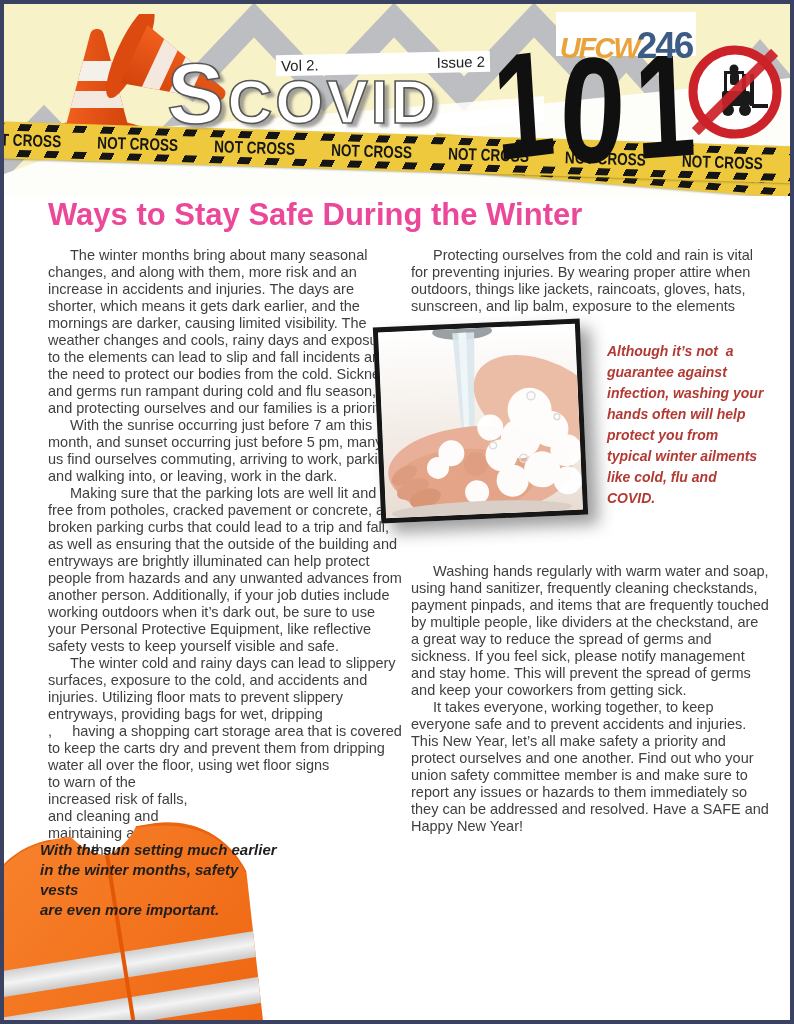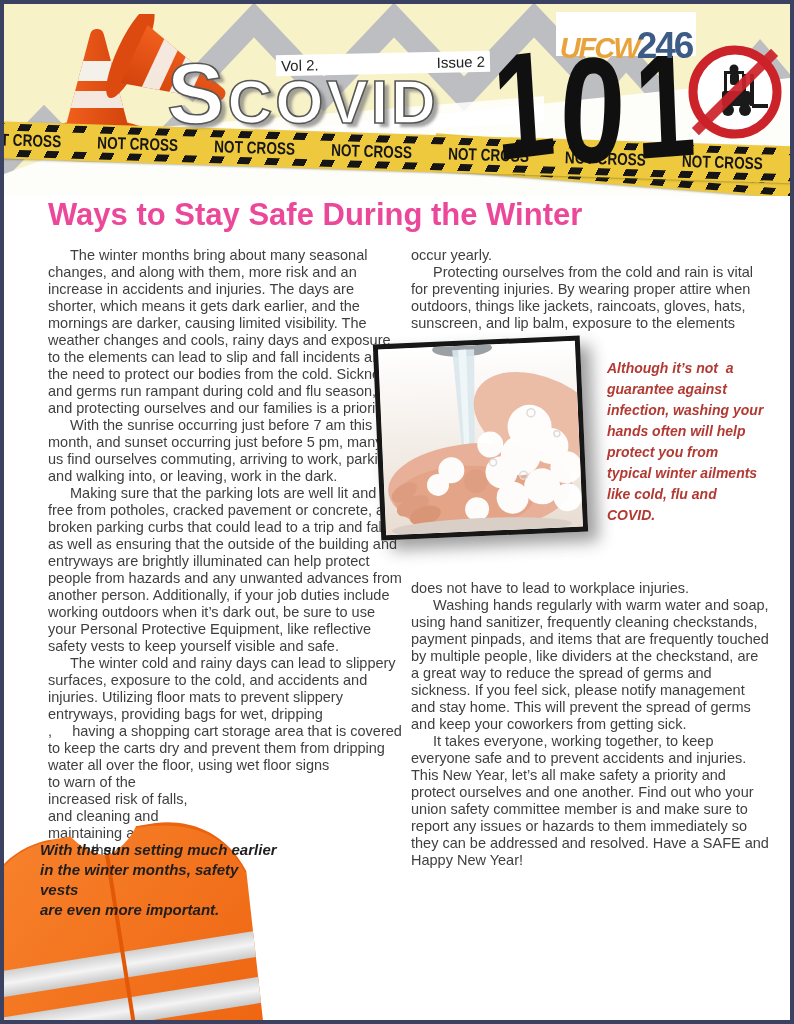--- a/index.html
+++ b/index.html
@@ -176,21 +176,20 @@
   <div class="col col-left">
     <p class="indent">The winter months bring about many seasonal changes, and along with them, more risk and an increase in accidents and injuries. The days are shorter, which means it gets dark earlier, and the mornings are darker, causing limited visibility. The weather changes and cools, rainy days and exposure to the elements can lead to slip and fall incidents and the need to protect our bodies from the cold. Sickness and germs run rampant during cold and flu season, and protecting ourselves and our families is a priority.</p>
     <p class="indent">With the sunrise occurring just before 7 am this month, and sunset occurring just before 5 pm, many of us find ourselves commuting, arriving to work, parking, and walking into, or leaving, work in the dark.</p>
     <p class="indent">Making sure that the parking lots are well lit and free from potholes, cracked pavement or concrete, and broken parking curbs that could lead to a trip and fall, as well as ensuring that the outside of the building and entryways are brightly illuminated can help protect people from hazards and any unwanted advances from another person. Additionally, if your job duties include working outdoors when it’s dark out, be sure to use your Personal Protective Equipment, like reflective safety vests to keep yourself visible and safe.</p>
     <p class="indent prewrap">The winter cold and rainy days can lead to slippery surfaces, exposure to the cold, and accidents and injuries. Utilizing floor mats to prevent slippery entryways, providing bags for wet, dripping
 ,&nbsp;&nbsp;&nbsp;&nbsp; having a shopping cart storage area that is covered to keep the carts dry and prevent them from dripping water all over the floor, using wet floor signs</p>
     <p class="wrap-narrow">to warn of the increased risk of falls, and cleaning and maintaining and drying the carts when rainy weather occurs will help to prevent the many slip, trip, and fall accidents that</p>
   </div>
 
   <div class="col col-right">
-    <p>occur yearly.</p>
     <p class="indent">Protecting ourselves from the cold and rain is vital for preventing injuries. By wearing proper attire when outdoors, things like jackets, raincoats, gloves, hats, sunscreen, and lip balm, exposure to the elements</p>
 
     <div class="figure-row">
       <div class="handwash-figure">
         <svg width="197" height="186" viewBox="0 0 197 186">
           <defs>
             <linearGradient id="hwbg" x1="0" y1="0" x2="0" y2="1">
               <stop offset="0" stop-color="#ffffff"></stop>
                 <stop offset="1" stop-color="#e9ddd2"></stop>
             </linearGradient>
@@ -232,21 +231,20 @@
       <div class="caption-red prewrap">Although it’s not &nbsp;a
 guarantee against
 infection, washing your
 hands often will help
 protect you from
 typical winter ailments
 like cold, flu and
 COVID.</div>
     </div>
 
-    <p>does not have to lead to workplace injuries.</p>
     <p class="indent">Washing hands regularly with warm water and soap, using hand sanitizer, frequently cleaning checkstands, payment pinpads, and items that are frequently touched by multiple people, like dividers at the checkstand, are a great way to reduce the spread of germs and sickness. If you feel sick, please notify management and stay home. This will prevent the spread of germs and keep your coworkers from getting sick.</p>
     <p class="indent">It takes everyone, working together, to keep everyone safe and to prevent accidents and injuries. This New Year, let’s all make safety a priority and protect ourselves and one another. Find out who your union safety committee member is and make sure to report any issues or hazards to them immediately so they can be addressed and resolved. Have a SAFE and Happy New Year!</p>
   </div>
 
   <div class="vest-photo">
     <svg width="330" height="246" viewBox="0 0 330 246">
       <defs>
         <linearGradient id="vg" x1="0" y1="0" x2="1" y2="1">
           <stop offset="0" stop-color="#f8832d"></stop>
             <stop offset="1" stop-color="#ee6410"></stop>

